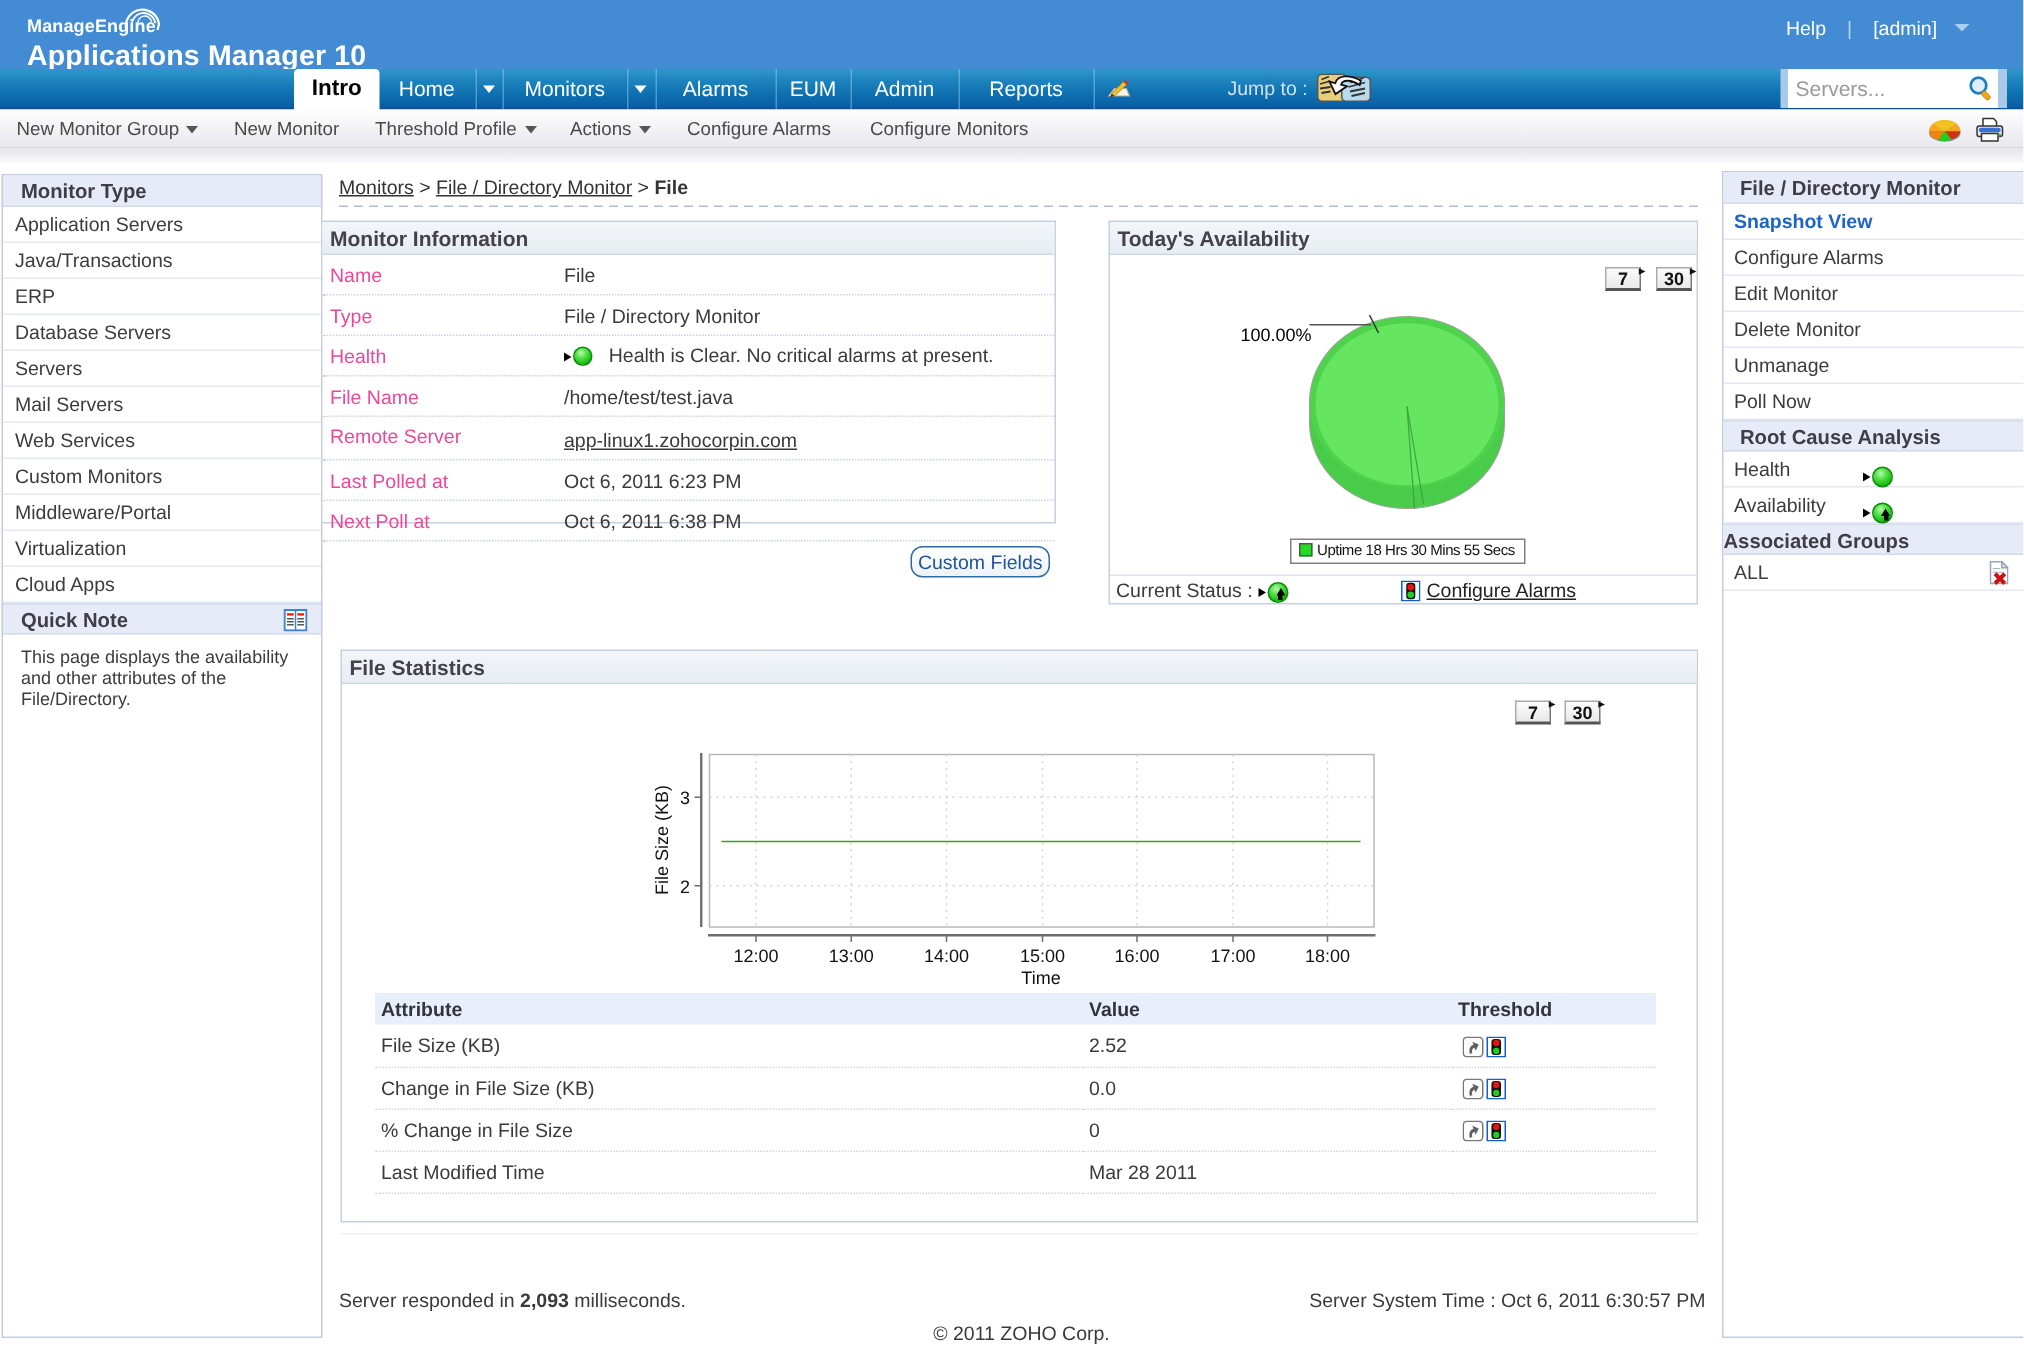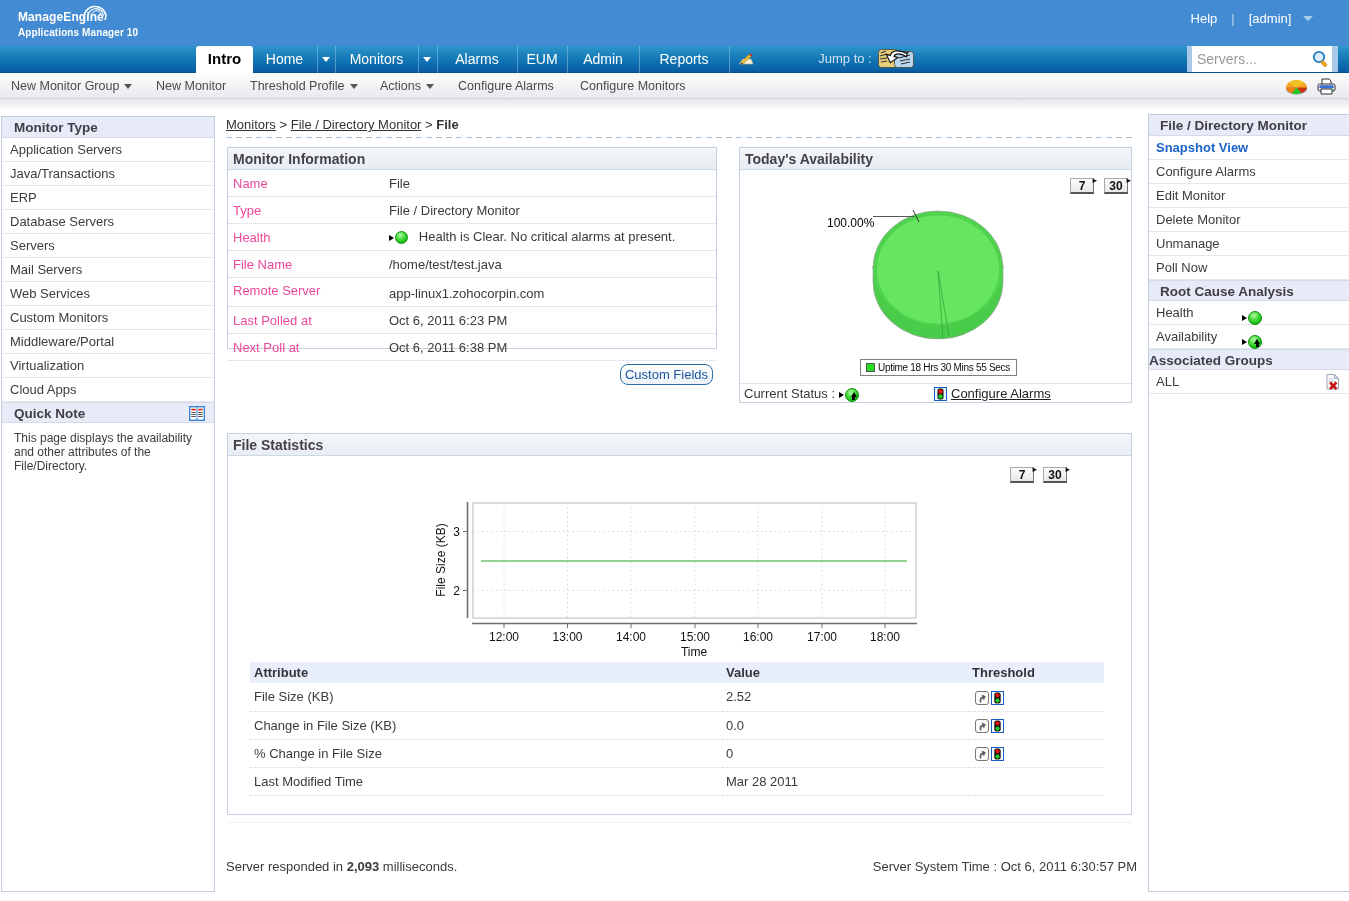--- a/index.html
+++ b/index.html
@@ -3,21 +3,21 @@
 <meta charset="utf-8">
 <style>
 * { margin:0; padding:0; box-sizing:border-box; }
 html,body { width:1349px; height:901px; font-family:"Liberation Sans", sans-serif; background:#fff; overflow:hidden; }
 #page { position:relative; width:1349px; height:901px; background:#fff; }
 
 #topband { position:absolute; left:0; top:0; width:1349px; height:46px; background:#438bd2; }
 #logo { position:absolute; left:18px; top:10px; color:#fff; }
 #logo .l1 { font-size:12px; font-weight:bold; letter-spacing:0.1px; }
 #logo .l1 .eng { font-weight:normal; }
-#logo .l2 { font-size:10px; font-weight:bold; margin-top:3px; letter-spacing:0.1px; }
+#logo .l2 { font-size:19px; font-weight:bold; margin-top:3px; letter-spacing:0.1px; }
 #helpadmin { position:absolute; right:36px; top:11px; color:#fff; font-size:13px; }
 #helpadmin .sep { color:#bcd6ee; margin:0 14px; }
 #navband { position:absolute; left:0; top:46px; width:1349px; height:27px;
   background:linear-gradient(#2f97cd 0%, #1e83bd 30%, #0f72b2 60%, #0b62a6 90%, #0a58a0 100%); border-bottom:1px solid #0b4f92; }
 #navband .navsep { position:absolute; top:0; width:1px; height:27px; background:rgba(160,210,240,.45); }
 .navitem { position:absolute; top:0; height:26px; line-height:26px; color:#fff; font-size:14px; text-align:center; }
 #introtab { position:absolute; left:196px; top:46px; width:57px; height:28px; background:#fff; color:#000;
   font-size:15px; font-weight:bold; text-align:center; line-height:25px; border-radius:3px 3px 0 0; }
 .navarrow { position:absolute; top:11px; width:0; height:0; border-left:4px solid transparent; border-right:4px solid transparent; border-top:5px solid #fff; }
 #searchwrap { position:absolute; right:11px; top:0; width:151px; height:26px; background:#a9c9e8; }
@@ -184,41 +184,41 @@
         <path d="M4 8.5 l6.5 6.5 m0 -6.5 l-6.5 6.5" stroke="#cc1111" stroke-width="2.6"></path>
       </svg>
     </div>
   </div>
 
   <div id="breadcrumb" style="position:absolute;left:226px;top:117px;font-size:13px;color:#333;">
     <span style="text-decoration:underline;">Monitors</span>&nbsp;&gt;&nbsp;<span style="text-decoration:underline;">File / Directory Monitor</span>&nbsp;&gt;&nbsp;<b>File</b>
   </div>
   <div style="position:absolute;left:226px;top:137px;width:906px;height:1px;background:repeating-linear-gradient(90deg,#aabfd8 0px,#aabfd8 6px,transparent 6px,transparent 10px);"></div>
 
-  <div class="panel" style="left:227px;top:147px;width:490px;height:202px;">
+  <div class="panel" style="left:214px;top:147px;width:490px;height:202px;">
     <div class="phead">Monitor Information</div>
     <div class="irow">
         <span class="lbl">Name</span>
         <span class="val">File</span>
       </div>
     <div class="irow">
         <span class="lbl">Type</span>
         <span class="val">File / Directory Monitor</span>
       </div>
     <div class="irow">
         <span class="lbl">Health</span>
         <span class="val" style="top:5px;"><span class="barrow"></span><span class="gball" style="width:13px;height:13px;"></span>&nbsp;&nbsp; Health is Clear. No critical alarms at present.</span>
       </div>
     <div class="irow">
         <span class="lbl">File Name</span>
         <span class="val">/home/test/test.java</span>
       </div>
     <div class="irow" style="height:29px;">
         <span class="lbl" style="top:5px;">Remote Server</span>
-        <span class="val" style="top:8px;">app-linux1.zohocorpin.com</span>
+        <span class="val" style="top:8px;text-decoration:underline;">app-linux1.zohocorpin.com</span>
       </div>
     <div class="irow">
         <span class="lbl">Last Polled at</span>
         <span class="val">Oct 6, 2011 6:23 PM</span>
       </div>
     <div class="irow">
         <span class="lbl">Next Poll at</span>
         <span class="val">Oct 6, 2011 6:38 PM</span>
       </div>
     <div style="position:absolute;right:3px;top:216px;width:93px;height:21px;border:1px solid #2e6da4;border-radius:8px;background:linear-gradient(#ffffff,#eef3f8);font-size:13px;color:#1d55a0;text-align:center;line-height:20px;">Custom Fields</div>
@@ -348,13 +348,14 @@
             <td></td>
           </tr>
     </tbody>
       </table>
   </div>
 
   <div style="position:absolute;left:227px;top:822px;width:905px;border-top:1px solid #eef0f5;"></div>
 
   <div style="position:absolute;left:226px;top:859px;font-size:13px;color:#3a3a3a;">Server responded in <b>2,093</b> milliseconds.</div>
   <div style="position:absolute;right:212px;top:859px;font-size:13px;color:#3a3a3a;">Server System Time : Oct 6, 2011 6:30:57 PM</div>
+  <div style="position:absolute;left:215px;top:881px;width:932px;text-align:center;font-size:13px;color:#3a3a3a;">© 2011 ZOHO Corp.</div>
 </div>
 
 </body></html>

